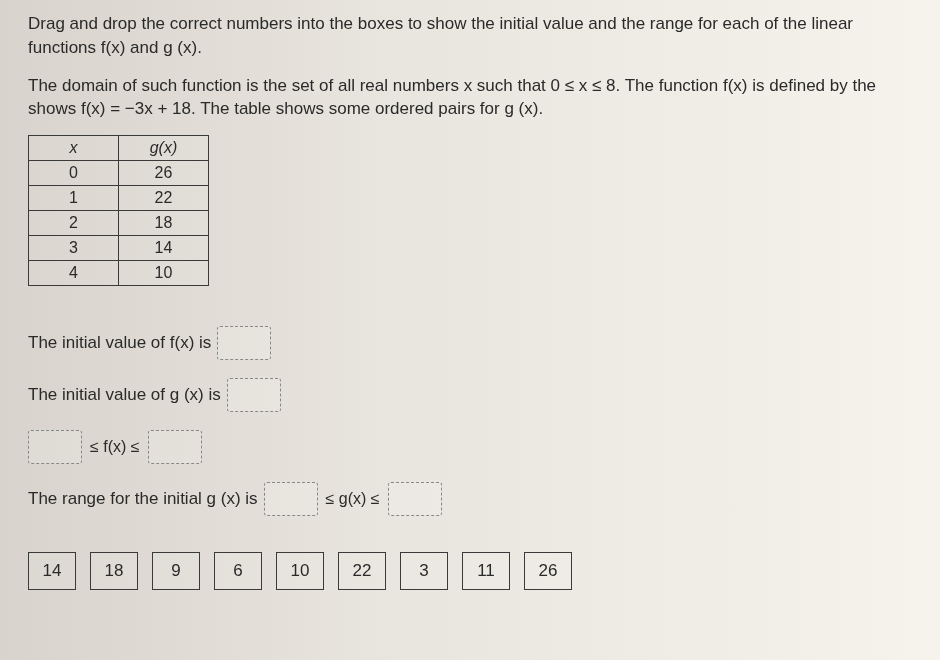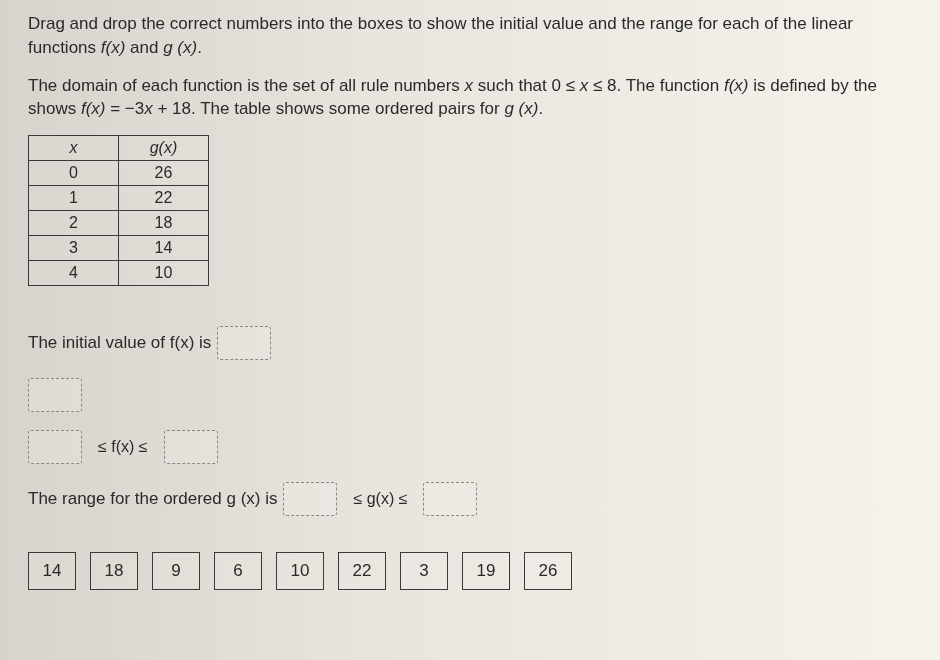--- a/index.html
+++ b/index.html
@@ -17,21 +17,20 @@
       position: relative;
       overflow: hidden;
     }
     .paragraph {
       font-size: 17px;
       line-height: 1.4;
       margin-bottom: 14px;
       font-weight: 500;
     }
     .italic {
-      font-style: italic;
     }
     .data-table {
       border-collapse: collapse;
       margin-top: 4px;
       margin-bottom: 40px;
     }
     .data-table td, .data-table th {
       border: 1.5px solid #3a3a3a;
       padding: 3px 0;
       text-align: center;
@@ -55,21 +54,21 @@
       display: inline-block;
       width: 54px;
       height: 34px;
       border: 1.5px dashed #888;
       border-radius: 3px;
       vertical-align: middle;
       background: rgba(255,255,255,0.15);
     }
     .midtext {
       font-size: 16px;
-      margin: 0 10px;
+      margin: 0 2px;
     }
     .tiles-row {
       display: flex;
       gap: 14px;
       margin-top: 36px;
     }
     .tile {
       display: flex;
       align-items: center;
       justify-content: center;
@@ -85,21 +84,21 @@
 <body>
 
 <p class="paragraph">
   <span>Drag and drop the correct numbers into the boxes to show the initial value and the range for each of the linear functions </span>
   <span class="italic">f(x)</span>
   <span> and </span>
   <span class="italic">g (x)</span><span>.</span>
 </p>
 
 <p class="paragraph">
-  <span>The domain of each function is the set of all rule numbers </span>
+  <span>The domain of such function is the set of all real numbers </span>
   <span class="italic">x</span>
   <span> such that 0 ≤ </span>
   <span class="italic">x</span>
   <span> ≤ 8. The function </span>
   <span class="italic">f(x)</span>
   <span> is defined by the shows </span>
   <span class="italic">f(x)</span>
   <span> = −3</span><span class="italic">x</span><span> + 18. The table shows some ordered pairs for </span>
   <span class="italic">g (x)</span><span>.</span>
 </p>
@@ -132,39 +131,40 @@
   </tr>
 </tbody>
   </table>
 
 <div class="statement">
   <span>The initial value of f(x) is</span>
   <span class="drop-zone"></span>
 </div>
 
 <div class="statement">
+  <span>The initial value of g (x) is</span>
   <span class="drop-zone"></span>
 </div>
 
 <div class="statement">
   <span class="drop-zone"></span>
   <span class="midtext">≤ f(x) ≤</span>
   <span class="drop-zone"></span>
 </div>
 
 <div class="statement">
-  <span>The range for the ordered g (x) is</span>
+  <span>The range for the initial g (x) is</span>
   <span class="drop-zone"></span>
   <span class="midtext">≤ g(x) ≤</span>
   <span class="drop-zone"></span>
 </div>
 
 <div class="tiles-row">
   <div class="tile">14</div>
   <div class="tile">18</div>
   <div class="tile">9</div>
   <div class="tile">6</div>
   <div class="tile">10</div>
   <div class="tile">22</div>
   <div class="tile">3</div>
-  <div class="tile">19</div>
+  <div class="tile">11</div>
   <div class="tile">26</div>
 </div>
 
 </body></html>

